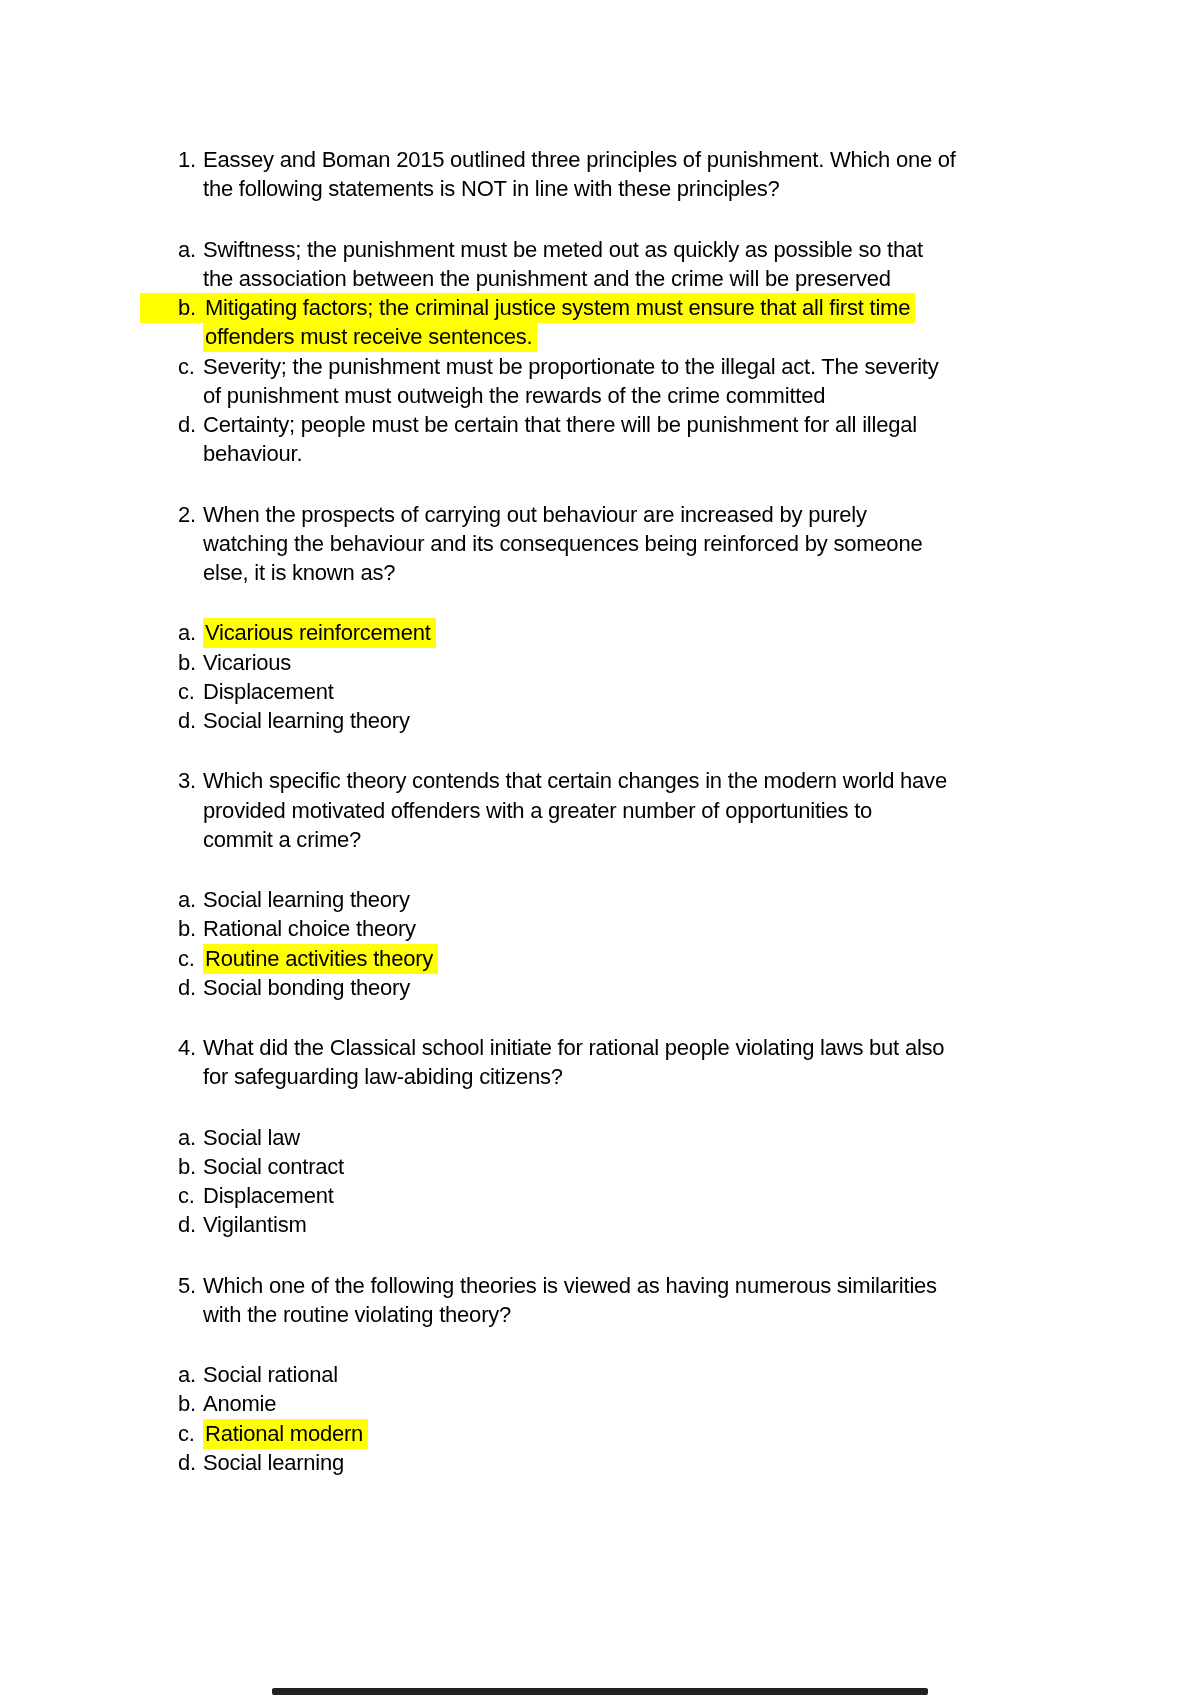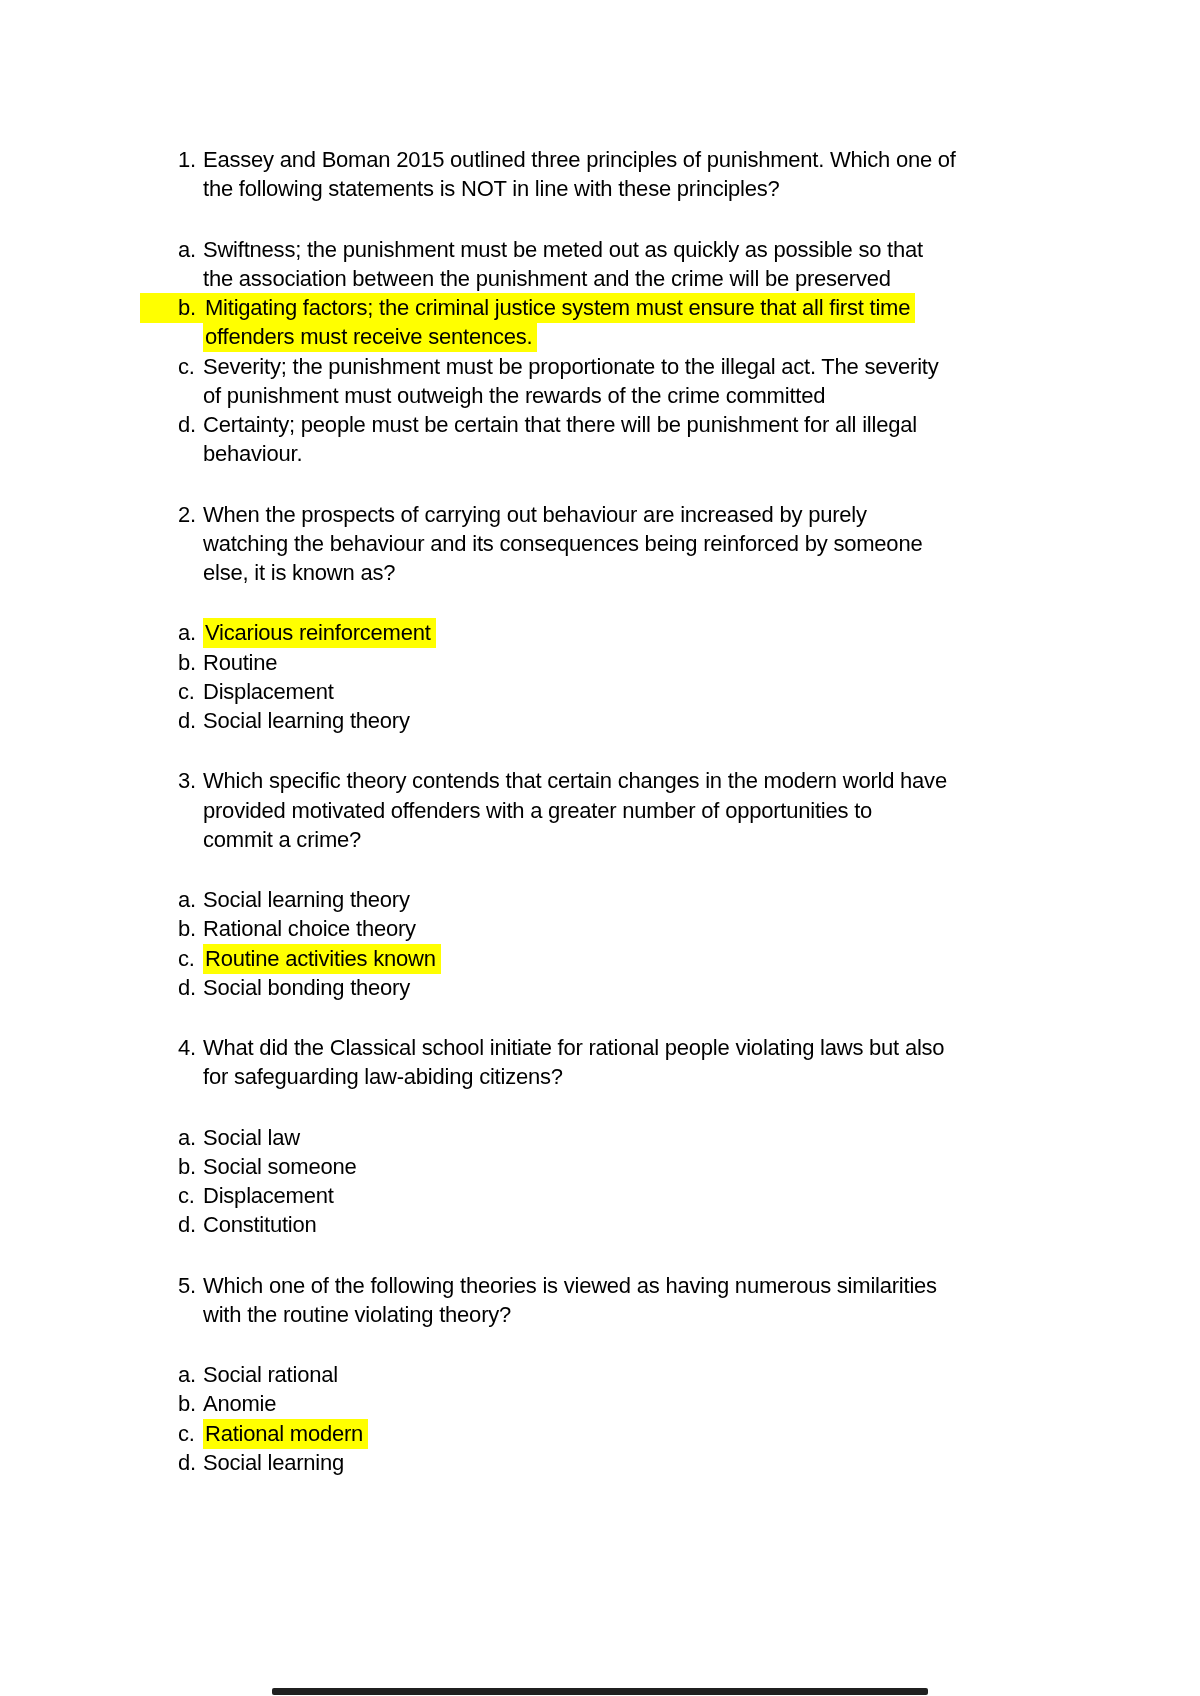--- a/index.html
+++ b/index.html
@@ -111,21 +111,21 @@
 else, it is known as?</div>
     </div>
     <div class="options">
   <div class="row option">
     <span class="marker"><span class="m-in">a.</span></span>
     <div class="otext"><span class="otext-span hl">Vicarious reinforcement</span></div>
   </div>
 
   <div class="row option">
     <span class="marker"><span class="m-in">b.</span></span>
-    <div class="otext"><span class="otext-span">Routine</span></div>
+    <div class="otext"><span class="otext-span">Vicarious</span></div>
   </div>
 
   <div class="row option">
     <span class="marker"><span class="m-in">c.</span></span>
     <div class="otext"><span class="otext-span">Displacement</span></div>
   </div>
 
   <div class="row option">
     <span class="marker"><span class="m-in">d.</span></span>
     <div class="otext"><span class="otext-span">Social learning theory</span></div>
@@ -146,21 +146,21 @@
     <div class="otext"><span class="otext-span">Social learning theory</span></div>
   </div>
 
   <div class="row option">
     <span class="marker"><span class="m-in">b.</span></span>
     <div class="otext"><span class="otext-span">Rational choice theory</span></div>
   </div>
 
   <div class="row option">
     <span class="marker"><span class="m-in">c.</span></span>
-    <div class="otext"><span class="otext-span hl">Routine activities known</span></div>
+    <div class="otext"><span class="otext-span hl">Routine activities theory</span></div>
   </div>
 
   <div class="row option">
     <span class="marker"><span class="m-in">d.</span></span>
     <div class="otext"><span class="otext-span">Social bonding theory</span></div>
   </div>
 </div>
   </section>
 
   <section class="question">
@@ -170,31 +170,31 @@
 for safeguarding law-abiding citizens?</div>
     </div>
     <div class="options">
   <div class="row option">
     <span class="marker"><span class="m-in">a.</span></span>
     <div class="otext"><span class="otext-span">Social law</span></div>
   </div>
 
   <div class="row option">
     <span class="marker"><span class="m-in">b.</span></span>
-    <div class="otext"><span class="otext-span">Social someone</span></div>
+    <div class="otext"><span class="otext-span">Social contract</span></div>
   </div>
 
   <div class="row option">
     <span class="marker"><span class="m-in">c.</span></span>
     <div class="otext"><span class="otext-span">Displacement</span></div>
   </div>
 
   <div class="row option">
     <span class="marker"><span class="m-in">d.</span></span>
-    <div class="otext"><span class="otext-span">Constitution</span></div>
+    <div class="otext"><span class="otext-span">Vigilantism</span></div>
   </div>
 </div>
   </section>
 
   <section class="question">
     <div class="row q-row">
       <span class="marker"><span class="m-in">5.</span></span>
       <div class="qtext">Which one of the following theories is viewed as having numerous similarities
 with the routine violating theory?</div>
     </div>

